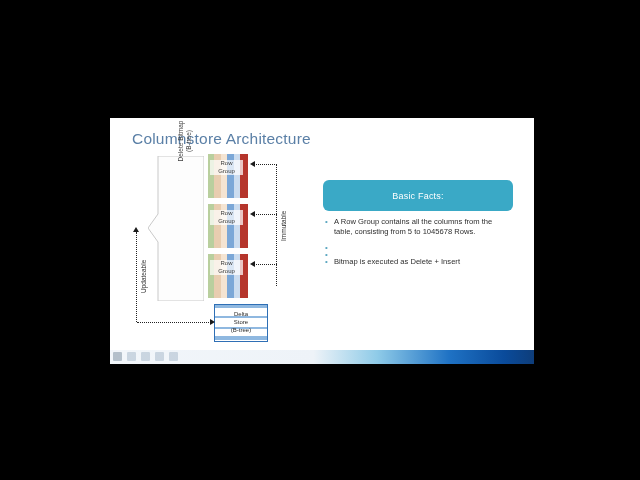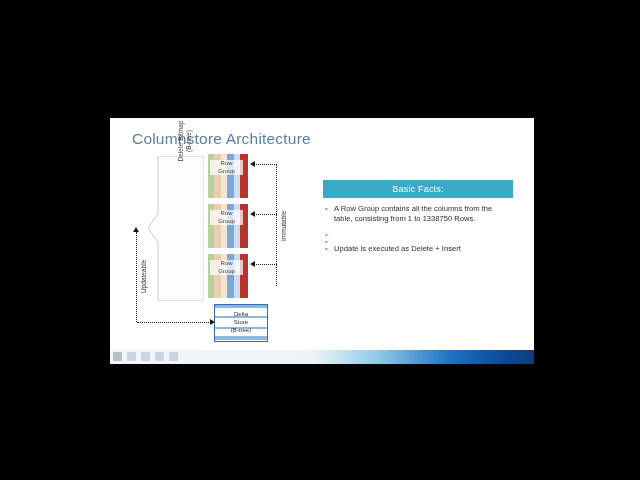--- a/index.html
+++ b/index.html
@@ -52,22 +52,22 @@
     border-right:5px solid #1a1a1a;}
   .arrow-up{position:absolute;width:0;height:0;
     border-left:3px solid transparent;border-right:3px solid transparent;
     border-bottom:5px solid #1a1a1a;}
   .arrow-right{position:absolute;width:0;height:0;
     border-top:3px solid transparent;border-bottom:3px solid transparent;
     border-left:5px solid #1a1a1a;}
 
   
   #facts{position:absolute;left:213px;top:62px;width:190px;}
-  #facts-header{height:18px;background:#3aa9c6;color:#ffffff;font-size:9px;
-    display:flex;align-items:center;justify-content:center;letter-spacing:.2px;}
+  #facts-header{height:31px;background:#3aa9c6;color:#ffffff;font-size:9px;
+    display:flex;align-items:center;justify-content:center;letter-spacing:.2px;border-radius:6px;}
   #facts-list{list-style:none;margin:0;padding:6px 0 0 0;}
   #facts-list li{position:relative;padding:0 2px 7px 11px;font-size:7.6px;
     line-height:9.6px;color:#2e2e2e;}
   #facts-list li .bullet{position:absolute;left:2px;top:0;color:#5aa6c0;font-size:8px;}
 
   
   #taskbar{position:absolute;left:110px;top:245px;width:424px;height:14px;
     background:linear-gradient(to right,#f2f6fa 0%,#eef3f8 48%,#8fcbe8 63%,#1f72c4 80%,#0a4b9b 93%,#0e3d7a 100%);}
   #tb-icons{position:absolute;left:3px;top:2px;display:flex;gap:5px;align-items:center;opacity:.45;}
   .tb-icon{width:9px;height:9px;border-radius:1px;background:#9bb0c4;}
@@ -173,31 +173,31 @@
         <div class="arrow-up" style="left:3px;top:73px;"></div>
         <div class="hdots" style="left:7px;top:168px;width:74px;"></div>
         <div class="arrow-right" style="left:80px;top:165px;"></div>
       </div>
 
       <div id="facts">
         <div id="facts-header">Basic Facts:</div>
         <ul id="facts-list">
           <li>
             <span class="bullet">•</span>
-            <span>A Row Group contains all the columns from the table, consisting from 1 to 1338750 Rows.</span>
-          </li>
-          <li>
-            <span class="bullet">•</span>
-          </li>
-          <li>
-            <span class="bullet">•</span>
-          </li>
-          <li>
-            <span class="bullet">•</span>
-            <span>Update is executed as Delete + Insert</span>
+            <span>A Row Group contains all the columns from the table, consisting from 5 to 1045678 Rows.</span>
+          </li>
+          <li>
+            <span class="bullet">•</span>
+          </li>
+          <li>
+            <span class="bullet">•</span>
+          </li>
+          <li>
+            <span class="bullet">•</span>
+            <span>Bitmap is executed as Delete + Insert</span>
           </li>
         </ul>
       </div>
 
     </div>
 
     <div id="taskbar">
       <div id="tb-icons">
         <div class="tb-icon dark"></div>
         <div class="tb-icon"></div>

